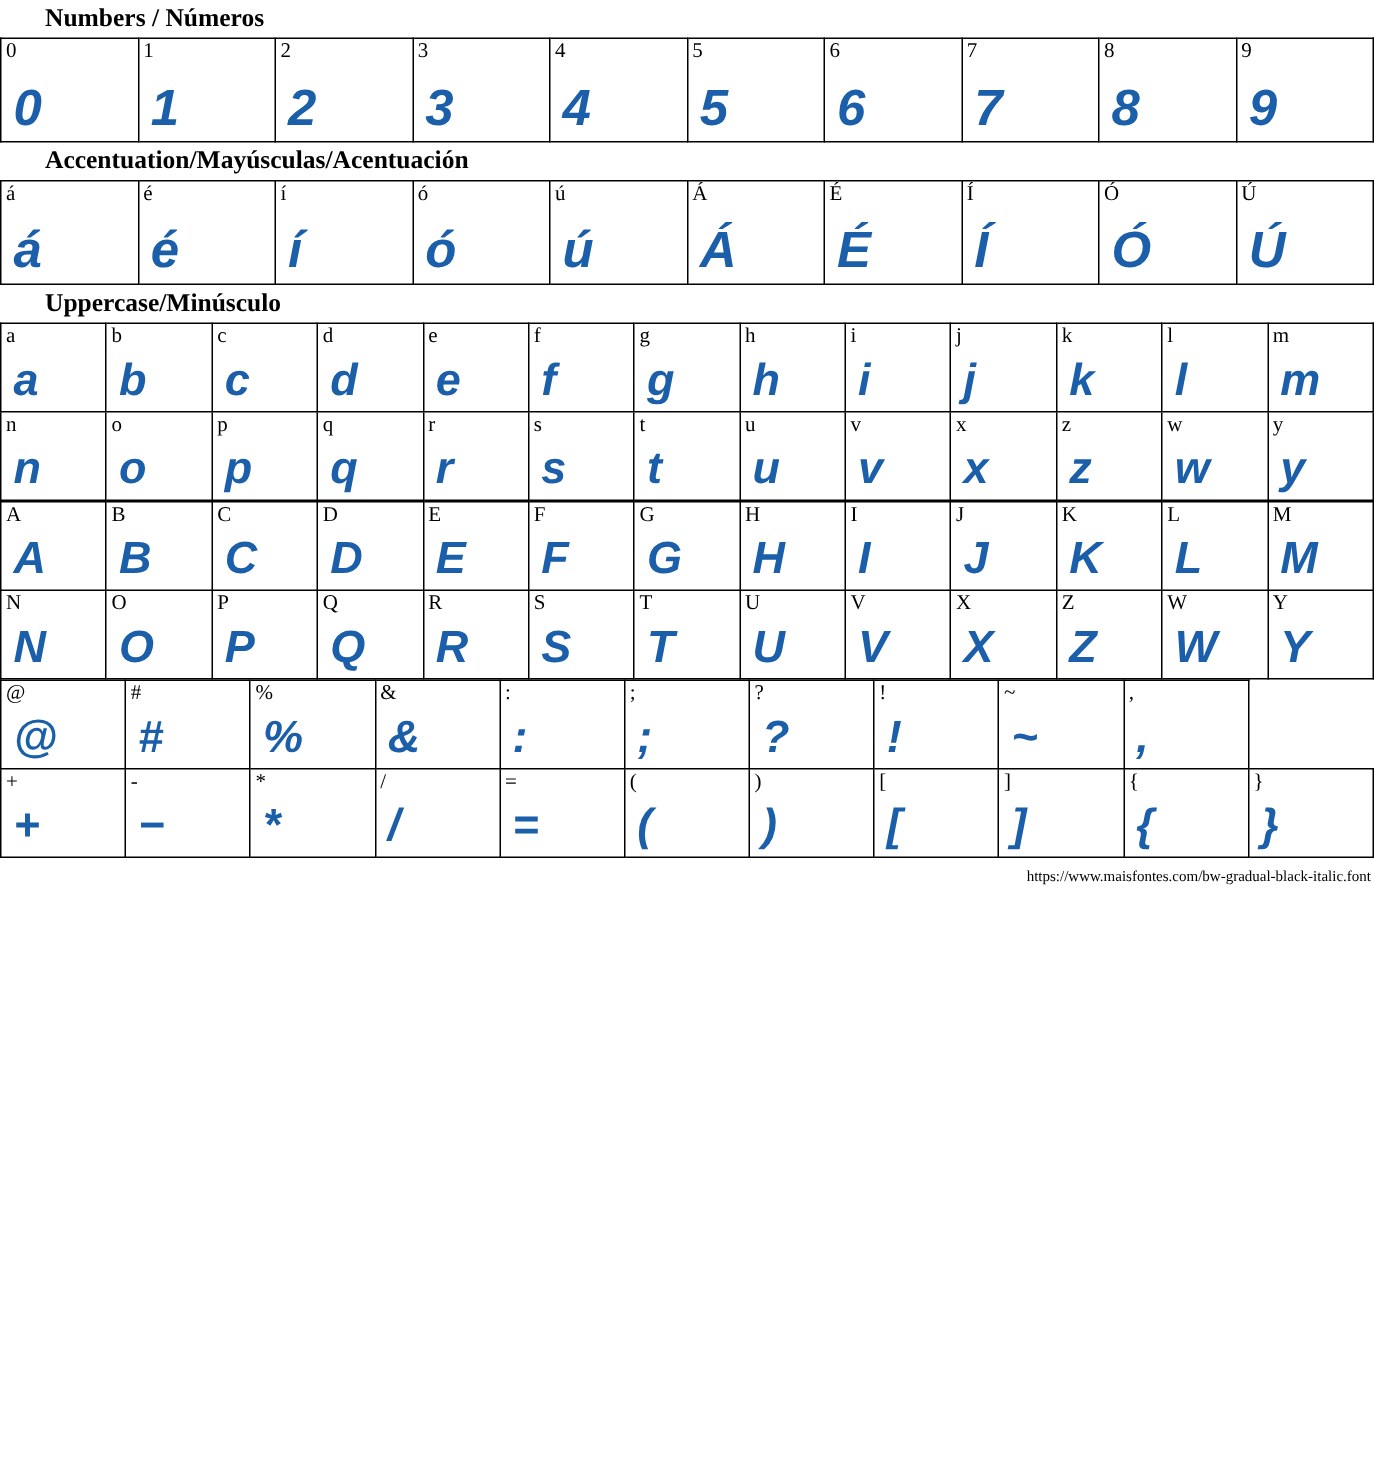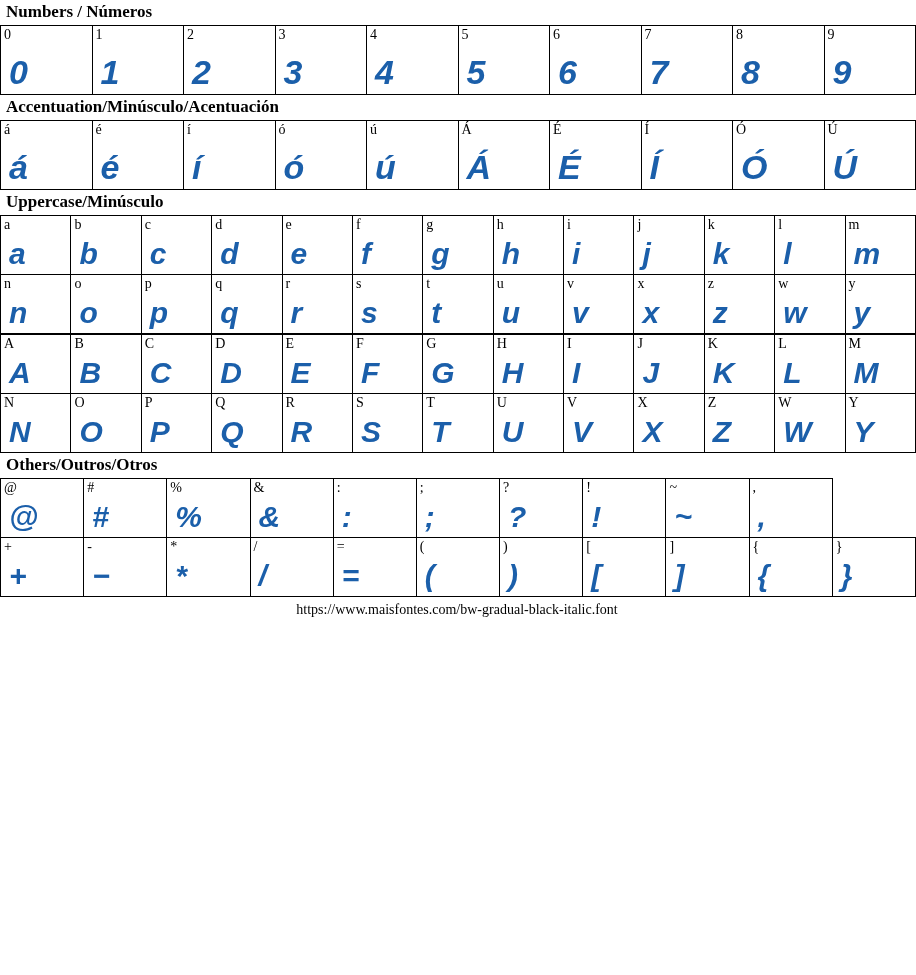--- a/index.html
+++ b/index.html
@@ -19,20 +19,21 @@
     width: 916px;
     position: relative;
   }
   .section-title {
     font-family: "Liberation Serif", serif;
     font-weight: bold;
     font-size: 17px;
     line-height: 20px;
     padding: 2px 0 3px 6px;
     color: #000000;
+    margin-left: 24px;
   }
   table.glyphs {
     border-collapse: collapse;
     table-layout: fixed;
     width: 916px;
     margin: 0;
   }
   table.glyphs td {
     border: 1px solid #000000;
     vertical-align: top;
@@ -68,23 +69,23 @@
   
   table.numbers td, table.accent td { height: 68px; }
   table.numbers .cell, table.accent .cell { height: 68px; }
   table.lower td, table.upper td, table.others td { height: 58px; }
   table.lower .cell, table.upper .cell, table.others .cell { height: 58px; }
   table.lower .glyph, table.upper .glyph, table.others .glyph {
     font-size: 30px;
     line-height: 32px;
   }
   .footer {
-    text-align: center;
+    text-align: right;
     font-family: "Liberation Serif", serif;
-    font-size: 14px;
+    font-size: 10px;
     line-height: 18px;
     padding: 4px 2px 0 0;
     color: #000000;
   }
 </style>
 </head>
 <body>
 
 <div class="page">
 
@@ -149,21 +150,21 @@
       <td>
             <div class="cell">
               <span class="label">9</span>
               <span class="glyph">9</span>
             </div>
           </td>
     </tr>
   </tbody>
     </table>
 
-  <div class="section-title">Accentuation/Minúsculo/Acentuación</div>
+  <div class="section-title">Accentuation/Mayúsculas/Acentuación</div>
   <table class="glyphs accent">
     <tbody>
         <tr>
       <td>
             <div class="cell">
               <span class="label">á</span>
               <span class="glyph">á</span>
             </div>
           </td>
       <td>
@@ -548,21 +549,20 @@
       <td>
             <div class="cell">
               <span class="label">Y</span>
               <span class="glyph">Y</span>
             </div>
           </td>
     </tr>
   </tbody>
     </table>
 
-  <div class="section-title">Others/Outros/Otros</div>
   <table class="glyphs others">
     <tbody>
         <tr>
       <td>
             <div class="cell">
               <span class="label">@</span>
               <span class="glyph">@</span>
             </div>
           </td>
       <td>

